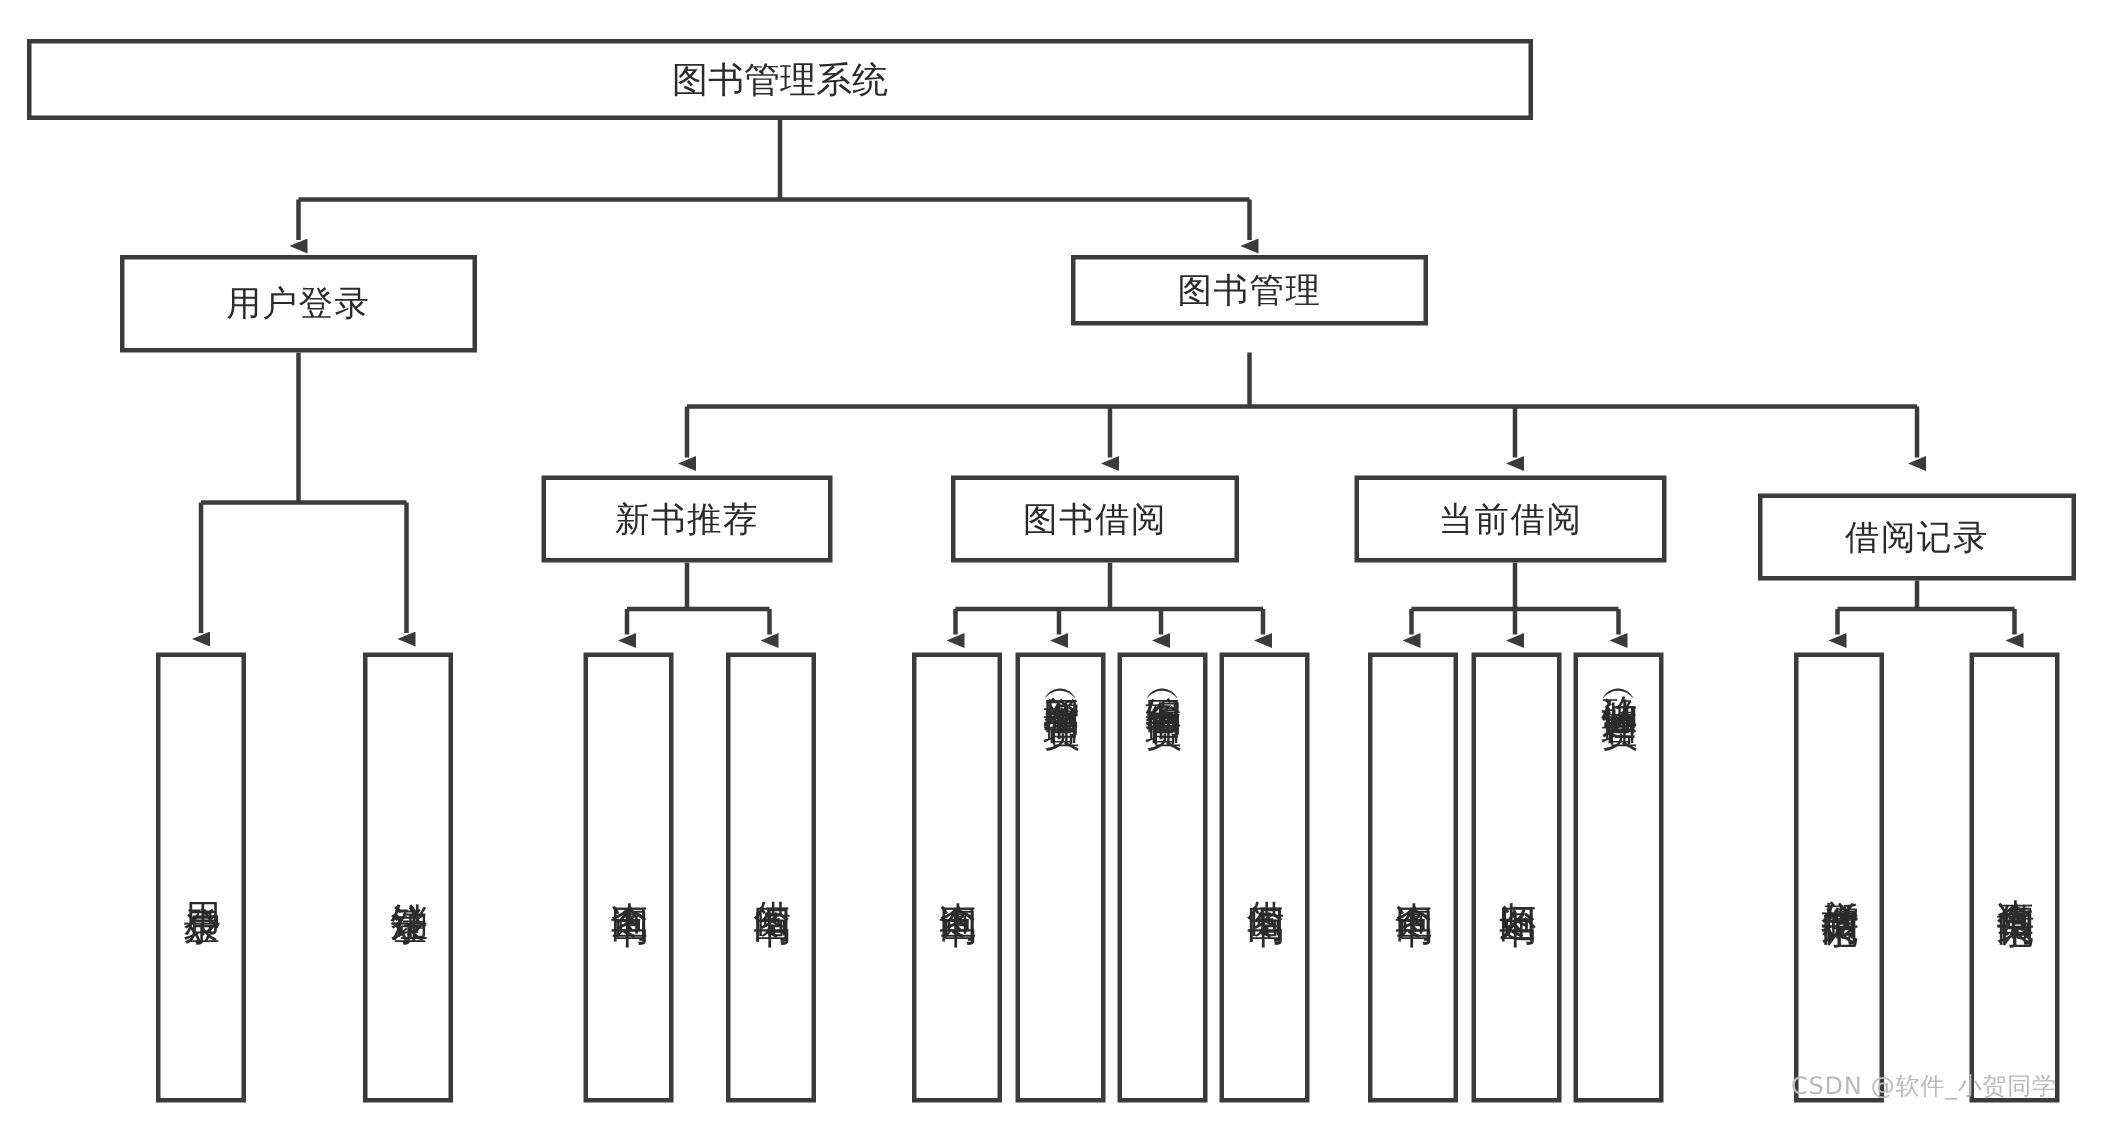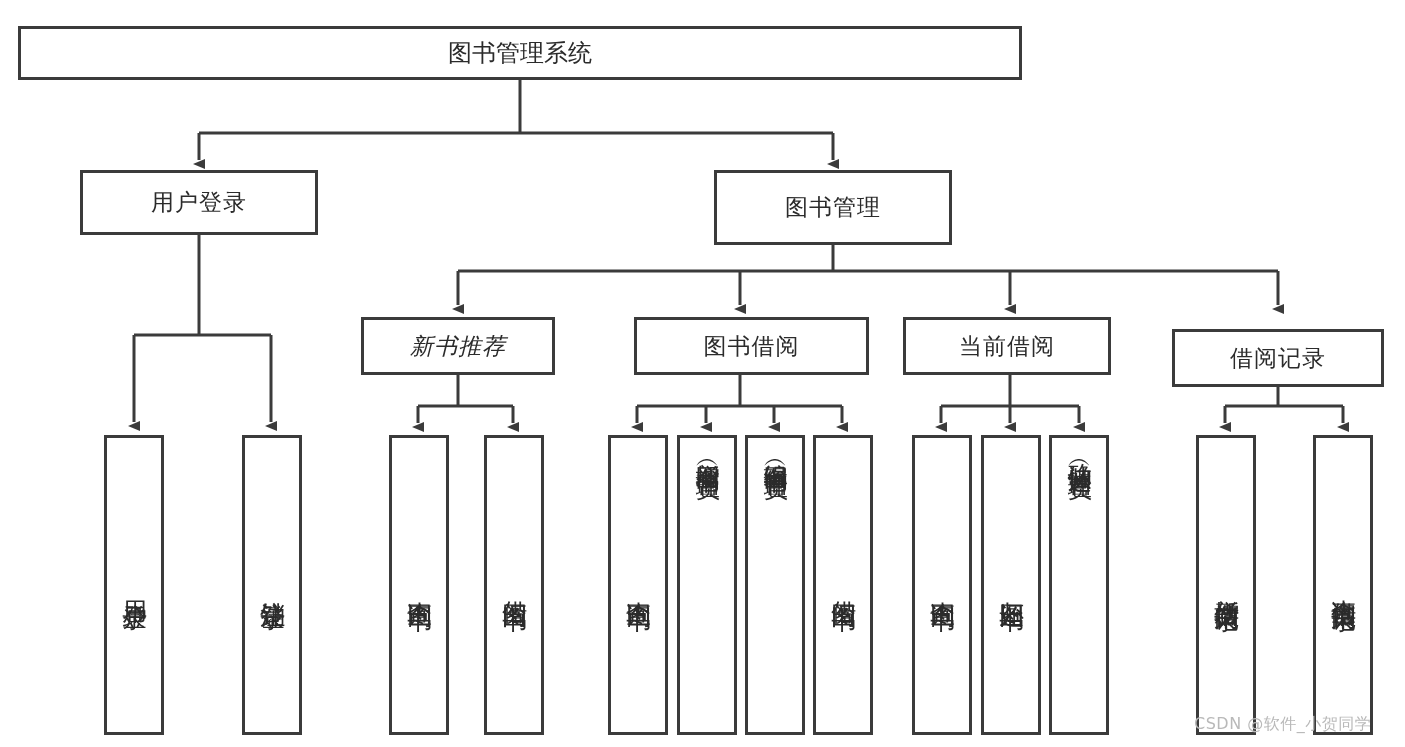--- a/index.html
+++ b/index.html
@@ -103,24 +103,24 @@
       <path d="M1278,375 L1278,406"></path>
       <path d="M1225,406 L1343,406"></path>
       <path d="M1225,406 L1225,423" marker-end="url(#arrow)"></path>
       <path d="M1343,406 L1343,423" marker-end="url(#arrow)"></path>
     </g>
   </svg>
 
   <div class="node root" style="left:18px;top:13px;width:1004px;height:54px;margin-top:13px;">图书管理系统</div>
 
   <div class="node h" style="left:80px;top:170px;width:238px;height:65px;">用户登录</div>
-  <div class="node h" style="left:714px;top:170px;width:238px;height:75px;">图书管理</div>
+  <div class="node h" style="left:714px;top:170px;width:238px;height:47px;">图书管理</div>
 
-  <div class="node h" style="left:361px;top:317px;width:194px;height:58px;font-style:italic;">新书推荐</div>
-  <div class="node h" style="left:634px;top:317px;width:235px;height:58px;">图书借阅</div>
+  <div class="node h" style="left:361px;top:317px;width:194px;height:58px;">新书推荐</div>
+  <div class="node h" style="left:634px;top:317px;width:192px;height:58px;">图书借阅</div>
   <div class="node h" style="left:903px;top:317px;width:208px;height:58px;">当前借阅</div>
   <div class="node h" style="left:1172px;top:329px;width:212px;height:58px;">借阅记录</div>
 
   <div class="leaf mid" style="left:104px;top:435px;width:60px;height:300px;">
     <span class="vtext">用户登录</span>
   </div>
   <div class="leaf mid" style="left:242px;top:435px;width:60px;height:300px;">
     <span class="vtext">注销登录</span>
   </div>
 

